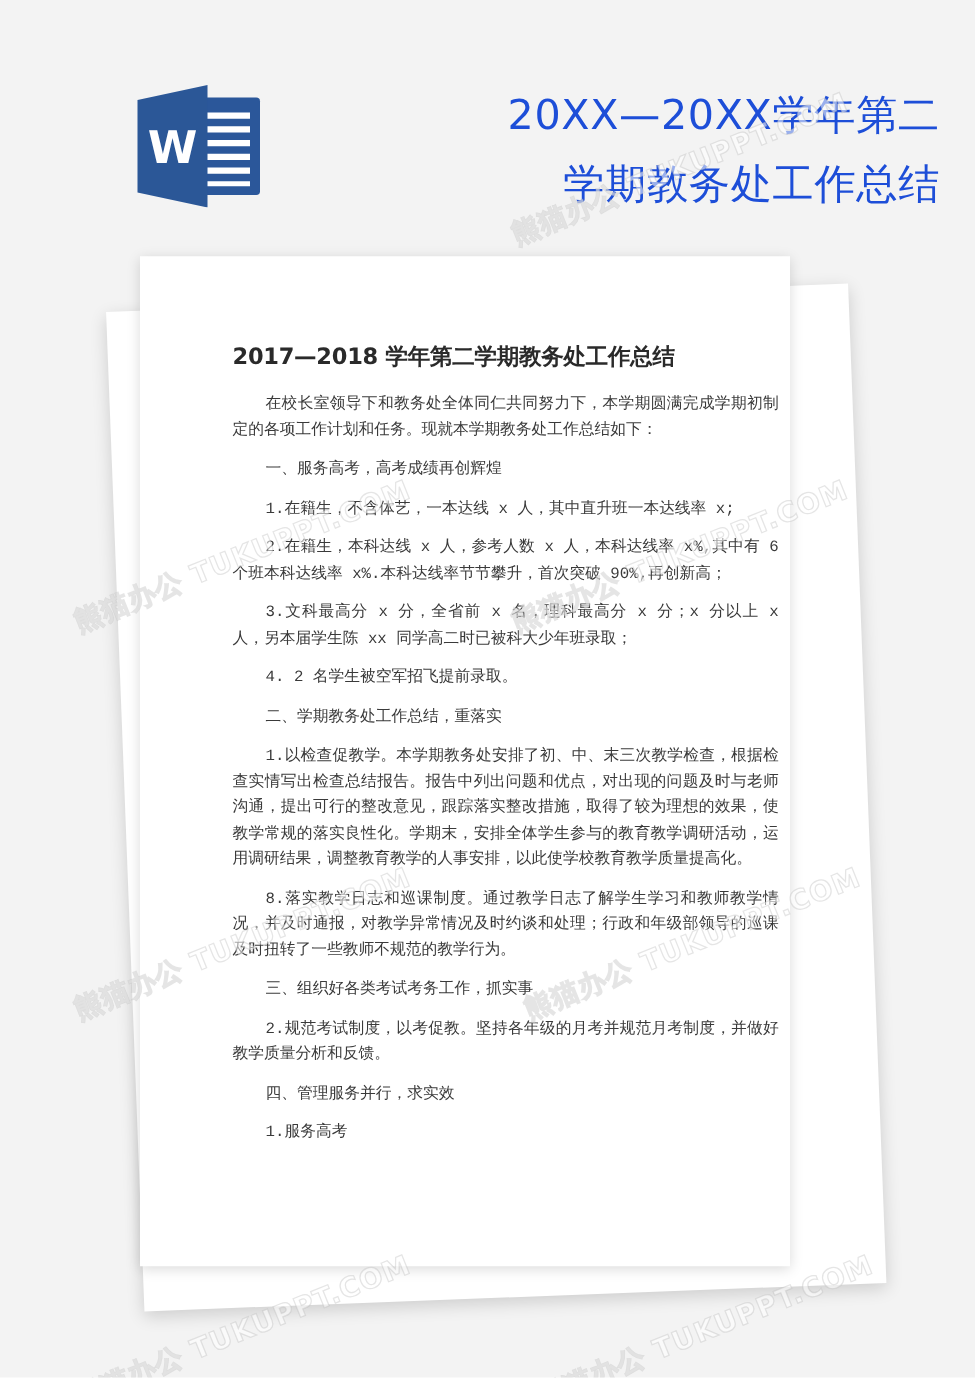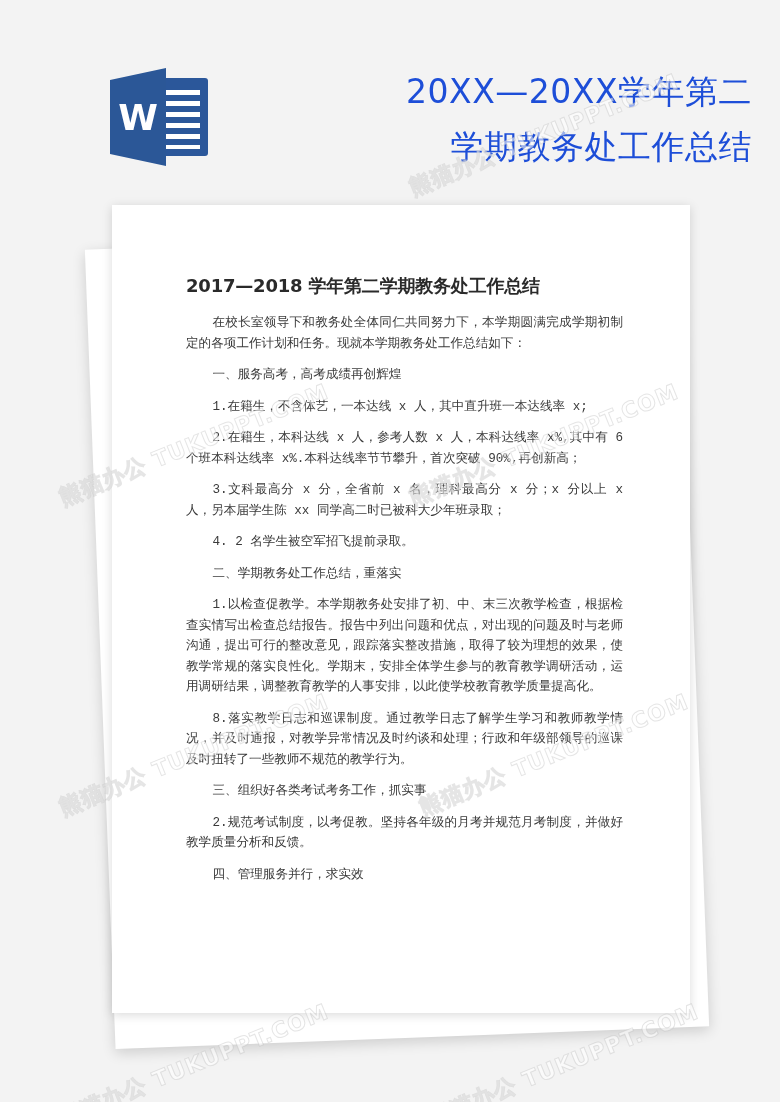--- a/index.html
+++ b/index.html
@@ -16,21 +16,21 @@
   }
   .promo-title div { white-space:nowrap; }
 
   .back-page {
     position:absolute; left:100px; top:238px; width:594px; height:800px;
     background:#ffffff;
     transform:rotate(-2.2deg); transform-origin:50% 50%;
     box-shadow:0 4px 14px rgba(0,0,0,0.16);
   }
   .main-page {
-    position:absolute; left:112px; top:205px; width:578px; height:808px;
+    position:absolute; left:112px; top:205px; width:520px; height:808px;
     background:#ffffff;
     box-shadow:0 2px 10px rgba(0,0,0,0.15);
   }
   .doc {
     position:absolute; left:74px; top:68px; width:437px;
     font-family:"DejaVu Serif", serif; color:#3a3a3a;
     font-size:12.6px; line-height:20.5px;
   }
   .doc-title {
     font-family:"DejaVu Sans", sans-serif; font-size:18px; font-weight:bold;
@@ -77,20 +77,21 @@
     <p>1.在籍生，不含体艺，一本达线 x 人，其中直升班一本达线率 x;</p>
     <p>2.在籍生，本科达线 x 人，参考人数 x 人，本科达线率 x%,其中有 6 个班本科达线率 x%.本科达线率节节攀升，首次突破 90%,再创新高；</p>
     <p>3.文科最高分 x 分，全省前 x 名，理科最高分 x 分；x 分以上 x 人，另本届学生陈 xx 同学高二时已被科大少年班录取；</p>
     <p>4. 2 名学生被空军招飞提前录取。</p>
     <p>二、学期教务处工作总结，重落实</p>
     <p>1.以检查促教学。本学期教务处安排了初、中、末三次教学检查，根据检查实情写出检查总结报告。报告中列出问题和优点，对出现的问题及时与老师沟通，提出可行的整改意见，跟踪落实整改措施，取得了较为理想的效果，使教学常规的落实良性化。学期末，安排全体学生参与的教育教学调研活动，运用调研结果，调整教育教学的人事安排，以此使学校教育教学质量提高化。</p>
     <p>8.落实教学日志和巡课制度。通过教学日志了解学生学习和教师教学情况，并及时通报，对教学异常情况及时约谈和处理；行政和年级部领导的巡课及时扭转了一些教师不规范的教学行为。</p>
     <p>三、组织好各类考试考务工作，抓实事</p>
     <p>2.规范考试制度，以考促教。坚持各年级的月考并规范月考制度，并做好教学质量分析和反馈。</p>
     <p>四、管理服务并行，求实效</p>
+    <p>1.服务高考</p>
   </div>
 </div>
 
 <div class="watermark" style="left:400px; top:120px;">熊猫办公 TUKUPPT.COM</div>
 <div class="watermark" style="left:50px; top:430px;">熊猫办公 TUKUPPT.COM</div>
 <div class="watermark" style="left:400px; top:430px;">熊猫办公 TUKUPPT.COM</div>
 <div class="watermark" style="left:50px; top:740px;">熊猫办公 TUKUPPT.COM</div>
 <div class="watermark" style="left:410px; top:740px;">熊猫办公 TUKUPPT.COM</div>
 <div class="watermark" style="left:50px; top:1050px;">熊猫办公 TUKUPPT.COM</div>
 <div class="watermark" style="left:420px; top:1050px;">熊猫办公 TUKUPPT.COM</div>

